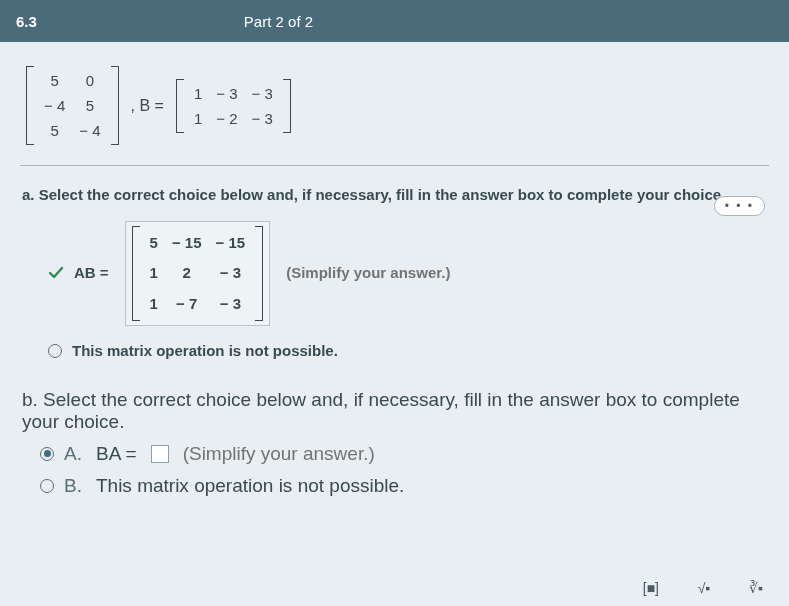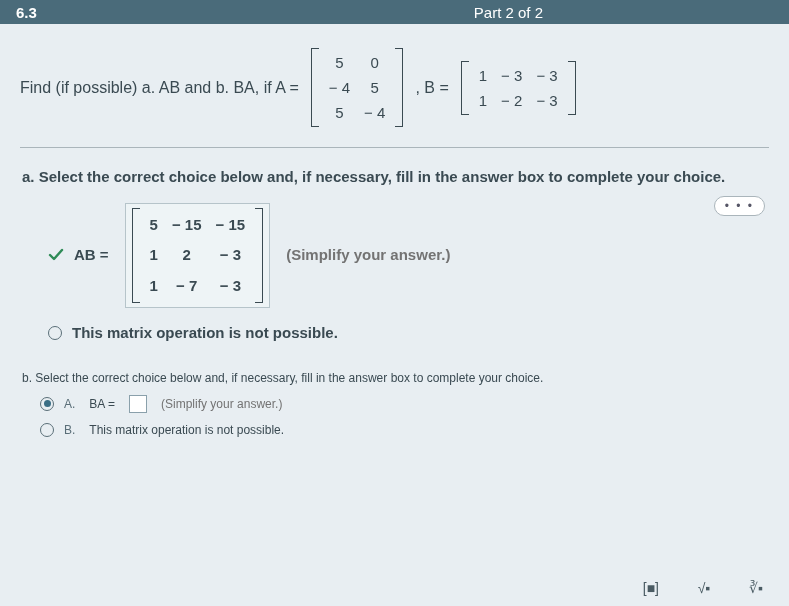--- a/index.html
+++ b/index.html
@@ -6,30 +6,30 @@
   body {
     font-family: Arial, Helvetica, sans-serif;
     background: #e8eef2;
     color: #3a4a52;
     width: 789px;
     height: 606px;
     overflow: hidden;
     position: relative;
   }
   .header {
-    height: 24px;
+    height: 42px;
     background: #4a6b7a;
     color: #fff;
     display: flex;
     align-items: center;
     padding: 0 16px;
     font-size: 15px;
   }
   .header-left { flex: 0 0 auto; font-weight: bold; }
-  .header-center { flex: 1; text-align: center; padding-left: 200px; margin-left: 7px; }
+  .header-center { flex: 1; text-align: left; padding-left: 200px; margin-left: 7px; }
   .problem {
     padding: 24px 20px 10px 20px;
     font-size: 16px;
     display: flex;
     align-items: center;
     flex-wrap: wrap;
     gap: 6px;
   }
   .matrix {
     display: inline-flex;
@@ -126,34 +126,33 @@
     min-width: 30px;
     text-align: center;
   }
   .mat-answer {
     background: #eef4f6;
     border: 1px solid #b6c4ca;
     padding: 4px 6px;
   }
   .sub-b {
     padding: 10px 22px 6px 22px;
-    font-size: 12px;
+    font-size: 19px;
   }
   .sub-b .choice-row { margin-left: 18px; margin-top: 10px; margin-bottom: 6px; }
 </style>
 </head>
 <body>
 
 <div class="header">
   <div class="header-left">6.3</div>
   <div class="header-center">Part 2 of 2</div>
 </div>
 
 <div class="problem">
-  <span>Find (if possible) a. AB and b. BA, if A =</span>
 
   <span class="matrix">
     <span class="bracket-l"></span>
     <span class="mat-body mat-3x2">
       <span>5</span>
       <span>0</span>
       <span>− 4</span>
       <span>5</span>
       <span>5</span>
       <span>− 4</span>

